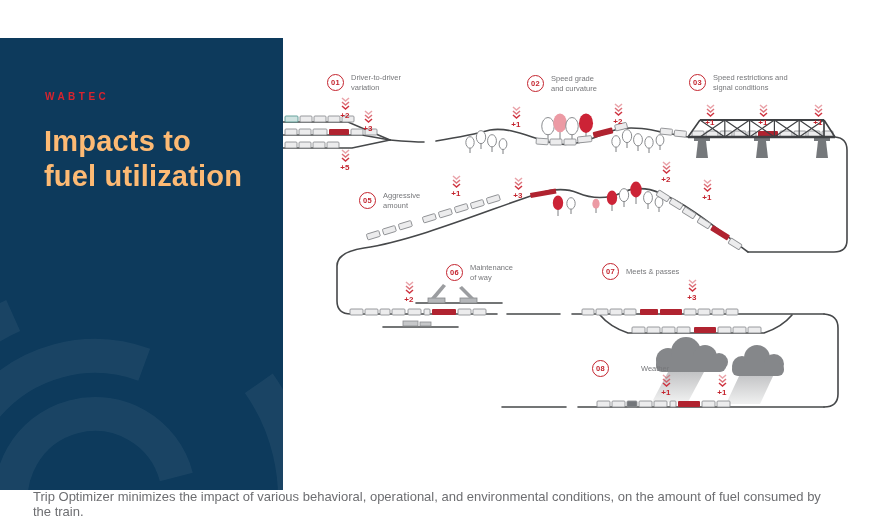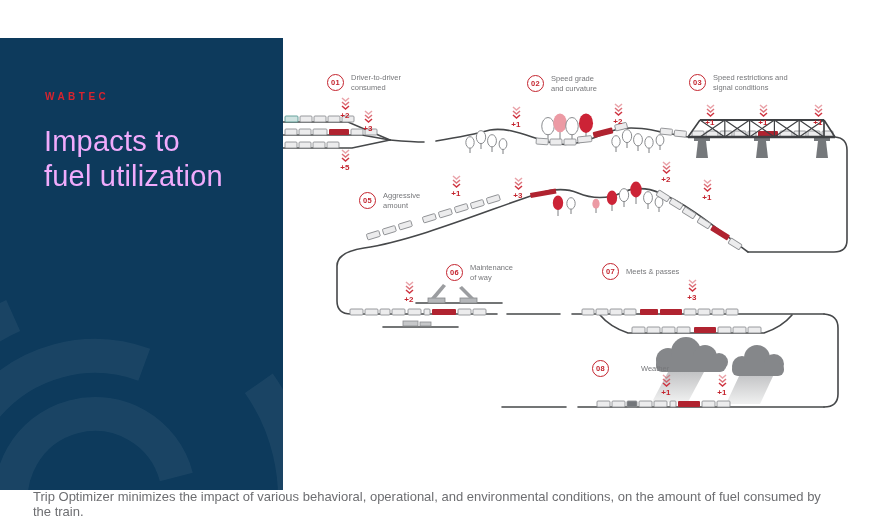--- a/index.html
+++ b/index.html
@@ -2,21 +2,21 @@
 <html><head>
 <meta charset="utf-8">
 <style>
   html,body{margin:0;padding:0;background:#e8e8e8;}
   .stage{position:relative;width:870px;height:517px;background:#ffffff;overflow:hidden;
          font-family:"Liberation Sans",sans-serif;}
   
   .sidebar{position:absolute;left:0;top:0;width:283px;height:490px;background:#0d3a5c;overflow:hidden;margin-top:38px;}
   .brand{position:absolute;left:45px;top:53px;font-size:10px;font-weight:bold;color:#d9232e;
          letter-spacing:3.5px;}
-  .page-title{position:absolute;left:44px;top:86px;font-size:29px;font-weight:400;color:#f0abfc;
+  .page-title{position:absolute;left:44px;top:86px;font-size:29px;font-weight:700;color:#fdba74;
          line-height:1.2;letter-spacing:.2px;white-space:pre-line;}
   .watermark{position:absolute;left:0;top:0;width:283px;height:490px;}
   
   .caption{position:absolute;left:0;top:490px;width:829px;height:27px;display:flex;align-items:center;
          box-sizing:border-box;padding-left:33px;font-size:13px;color:#6d6e71;background:#ffffff;}
   
   .diagram-svg{position:absolute;left:0;top:0;width:870px;height:517px;}
   .annotations{position:absolute;left:0;top:0;width:870px;height:517px;}
   .callout{position:absolute;display:flex;gap:7px;align-items:center;}
   .co-circle{flex:0 0 auto;width:17px;height:17px;box-sizing:border-box;border:1.5px solid #c4242e;
@@ -419,21 +419,21 @@
         <svg width="11" height="14" viewBox="0 0 11 14">
           <path d="M2 1 L5.5 4 L9 1" fill="none" stroke="#cf3340" stroke-width="1.5" stroke-opacity="0.45"></path>
           <path d="M2 5 L5.5 8 L9 5" fill="none" stroke="#cf3340" stroke-width="1.5" stroke-opacity="0.7"></path>
           <path d="M2 9 L5.5 12 L9 9" fill="none" stroke="#cf3340" stroke-width="1.5" stroke-opacity="1"></path>
         </svg>
         <div class="marker-val">+1</div>
       </div>
       <div class="callout" style="left: 327px; top: 72px;">
         <div class="co-circle">01</div>
         <div class="co-label">Driver-to-driver
-consumed</div>
+variation</div>
       </div>
       <div class="callout" style="left: 527px; top: 73px;">
         <div class="co-circle">02</div>
         <div class="co-label">Speed grade
 and curvature</div>
       </div>
       <div class="callout" style="left: 689px; top: 72px;">
         <div class="co-circle">03</div>
         <div class="co-label">Speed restrictions and
 signal conditions</div>

